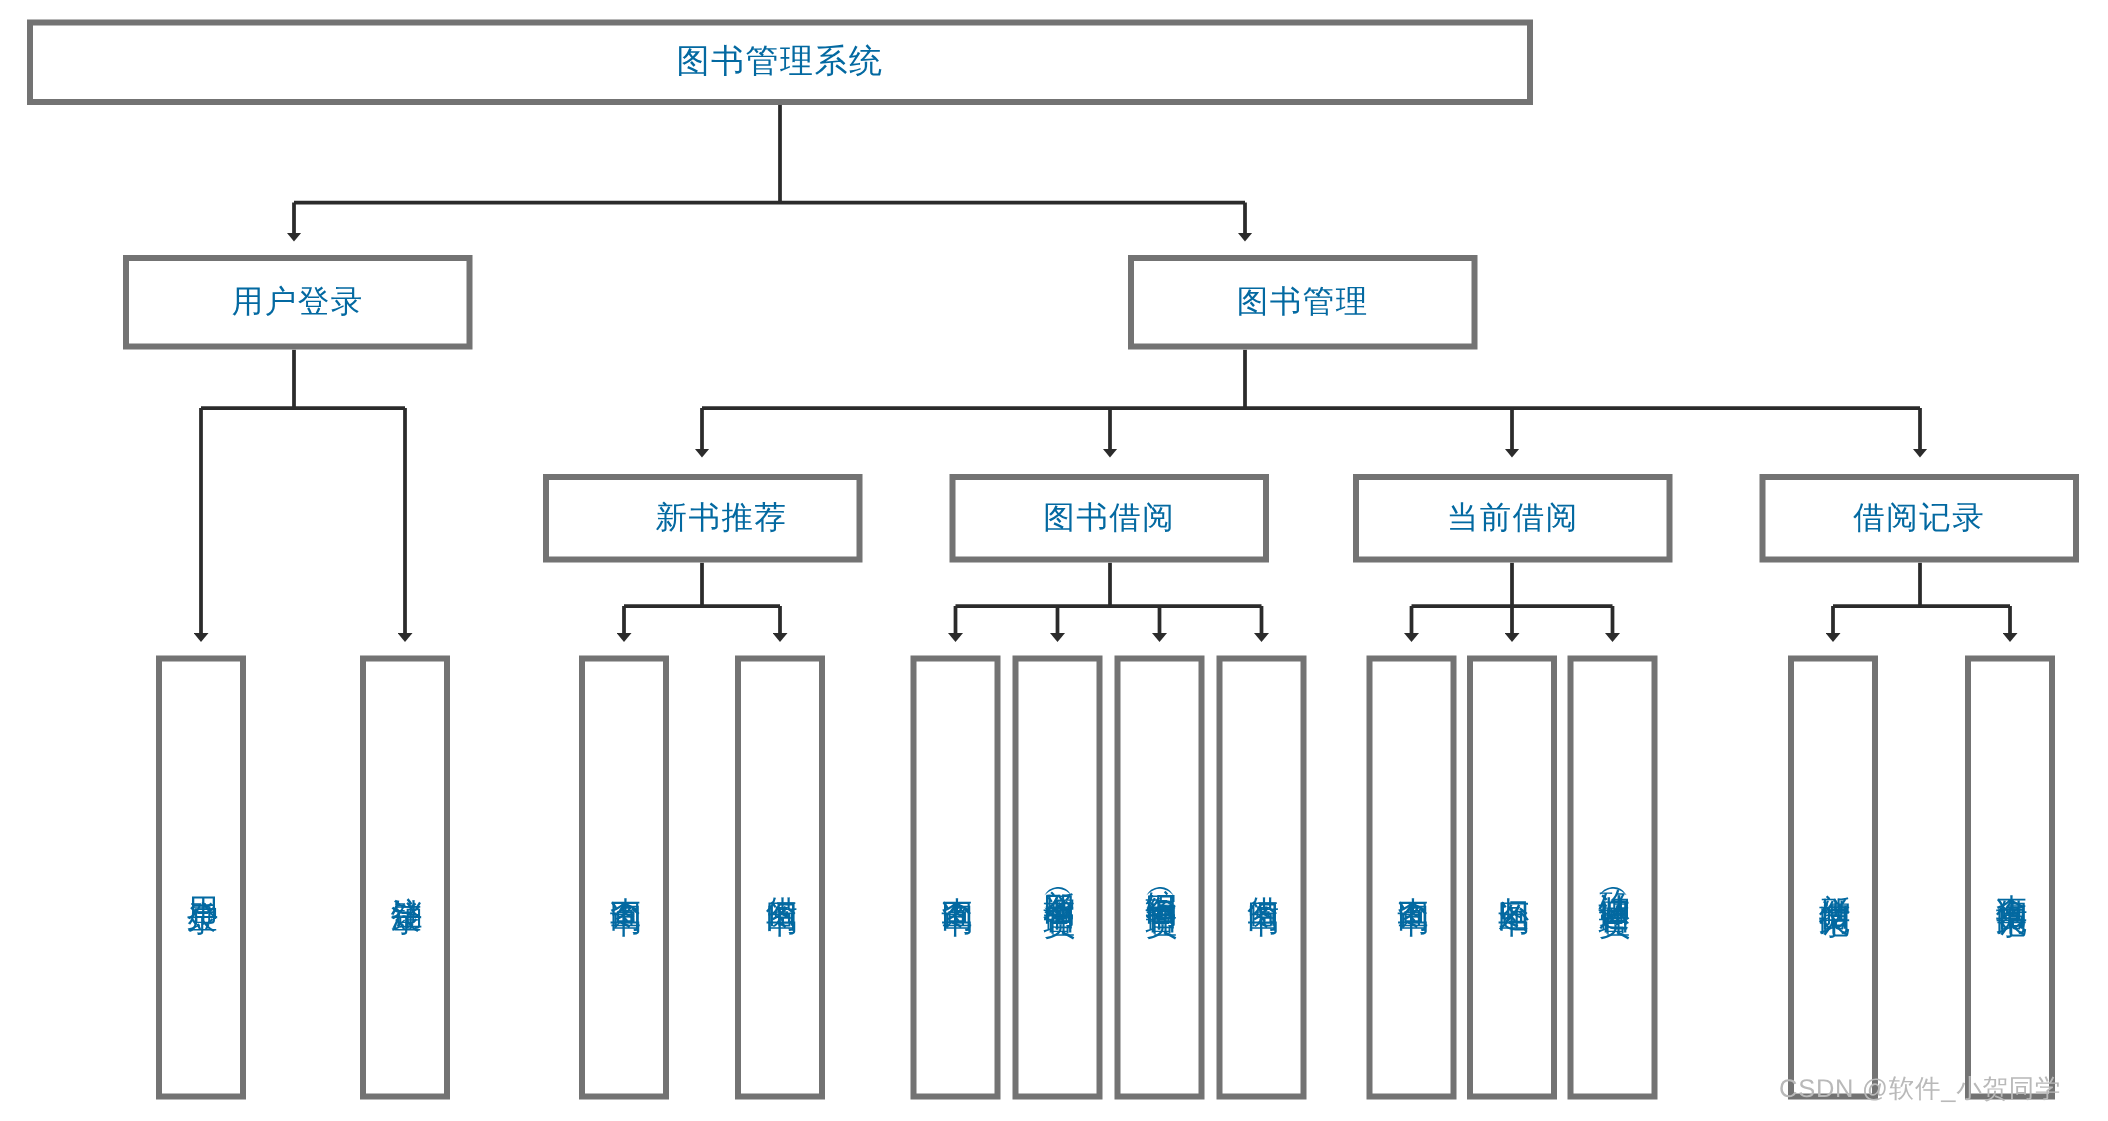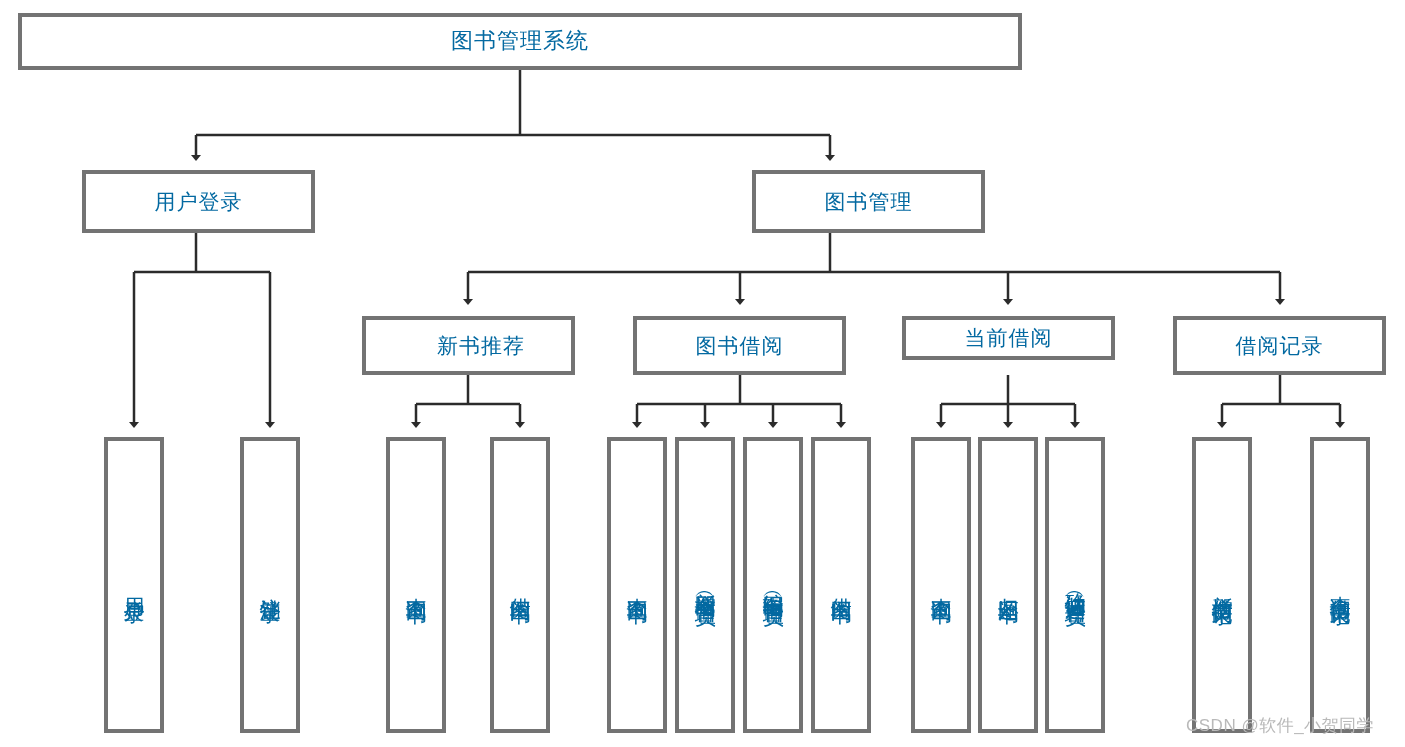--- a/index.html
+++ b/index.html
@@ -136,21 +136,21 @@
   </div>
 
   <div class="node node-h" style="left:362px; top:316px; width:213px; height:59px;padding-left:25px;">
     <span>新书推荐</span>
   </div>
 
   <div class="node node-h" style="left:633px; top:316px; width:213px; height:59px;">
     <span>图书借阅</span>
   </div>
 
-  <div class="node node-h" style="left:902px; top:316px; width:213px; height:44px;">
+  <div class="node node-h" style="left:902px; top:316px; width:213px; height:59px;">
     <span>当前借阅</span>
   </div>
 
   <div class="node node-h" style="left:1173px; top:316px; width:213px; height:59px;align-items:center;">
     <span>借阅记录</span>
   </div>
 
   <div class="node node-v" style="left:104px; top:437px; width:60px; height:296px;">
     <span class="vtext">用户登录</span>
   </div>

